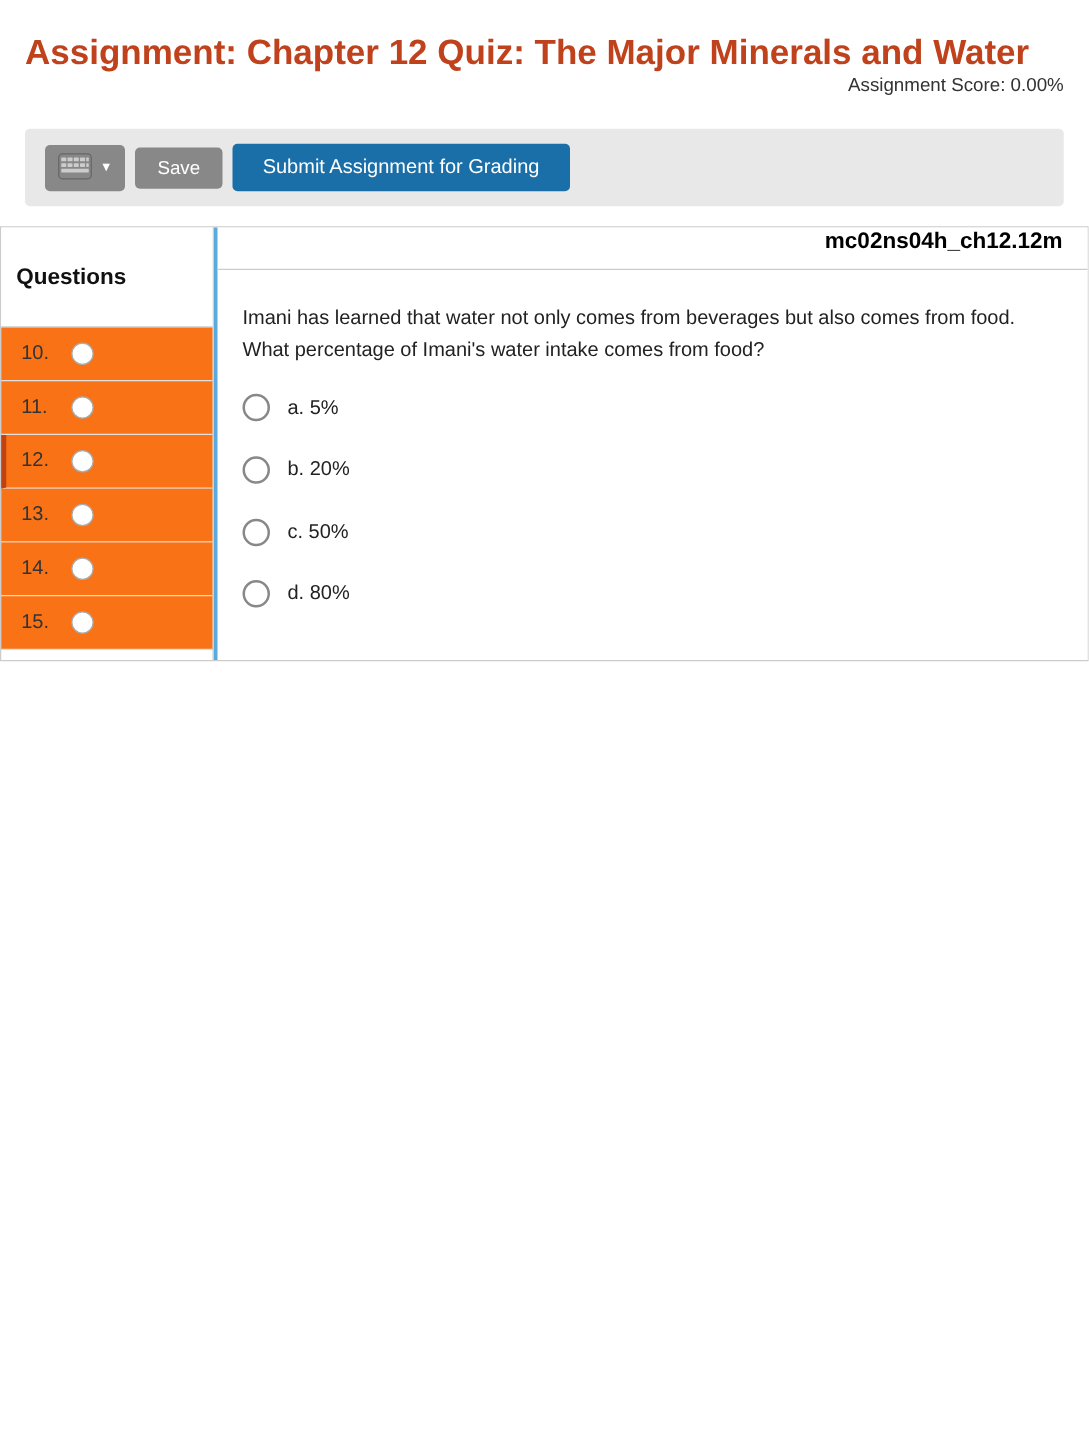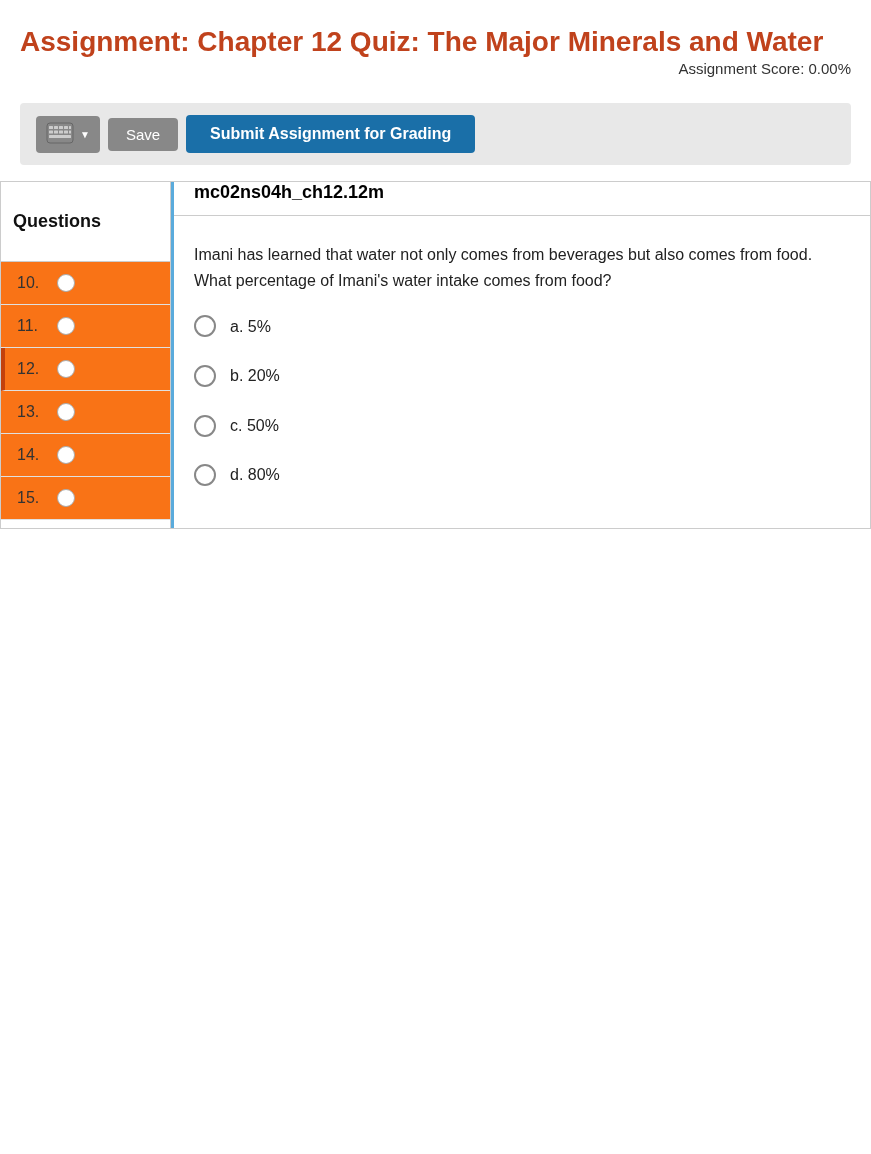--- a/index.html
+++ b/index.html
@@ -63,21 +63,21 @@
     }
 
     .submit-btn {
       background: #1a6fa8;
       color: #fff;
       border: none;
       border-radius: 4px;
       padding: 10px 24px;
       font-size: 16px;
       cursor: pointer;
-      font-weight: bold;
+      font-weight: normal;
     }
 
     .quiz-container {
       display: flex;
       border: 1px solid #ccc;
       margin: 0 0 0 0;
     }
 
     .questions-sidebar {
       width: 170px;
@@ -120,24 +120,25 @@
     .radio-circle {
       width: 18px;
       height: 18px;
       border-radius: 50%;
       border: 1.5px solid #aaa;
       background: #fff;
       display: inline-block;
     }
 
     .nav-question-id {
-      text-align: left;
+      text-align: right;
       font-weight: bold;
       font-size: 18px;
       padding-bottom: 8px;
+      margin-left: 19px;
     }
 
     .question-body {
       padding: 16px 20px;
       font-size: 16px;
       color: #222;
       line-height: 1.6;
     }
 
     .question-text {

